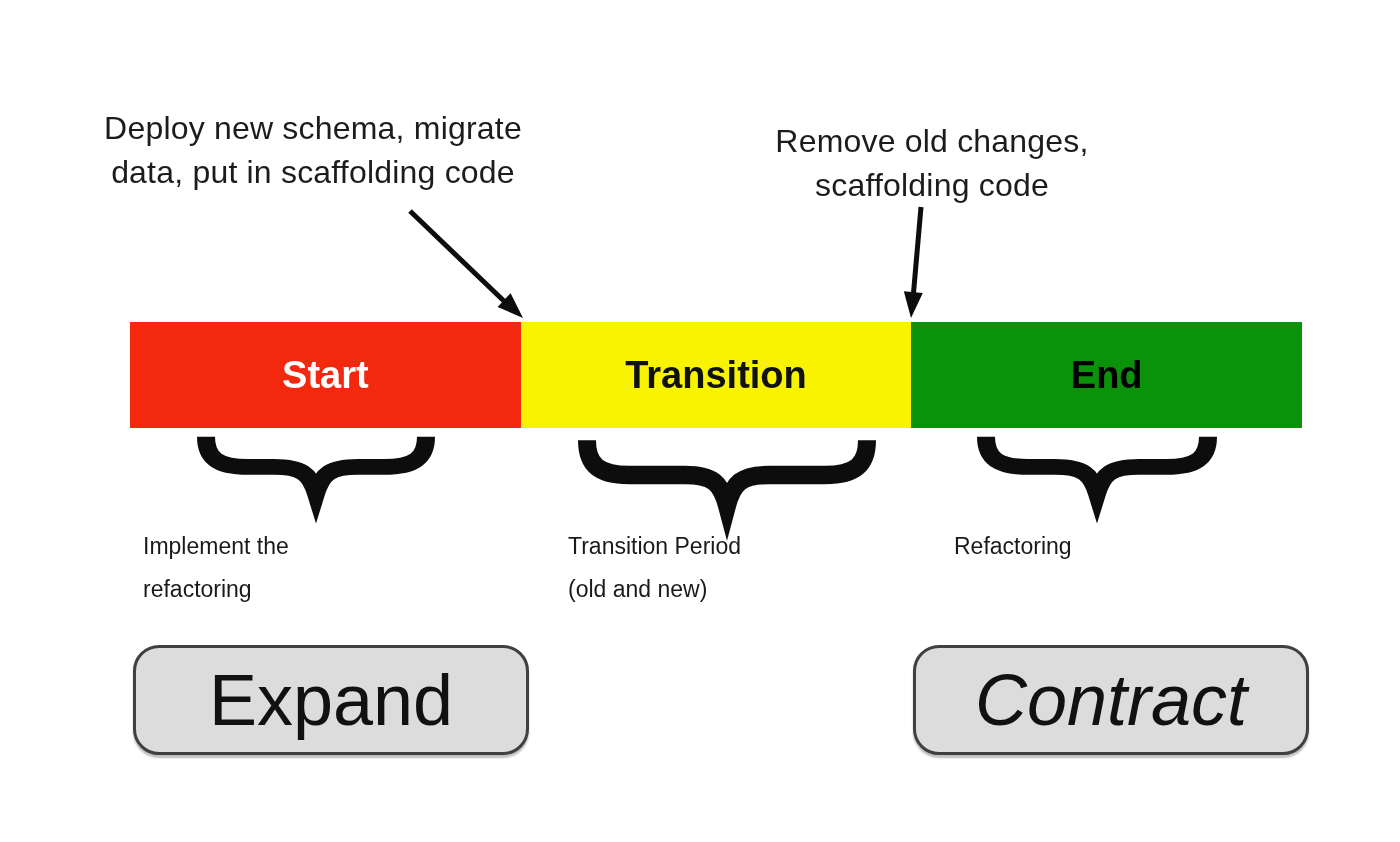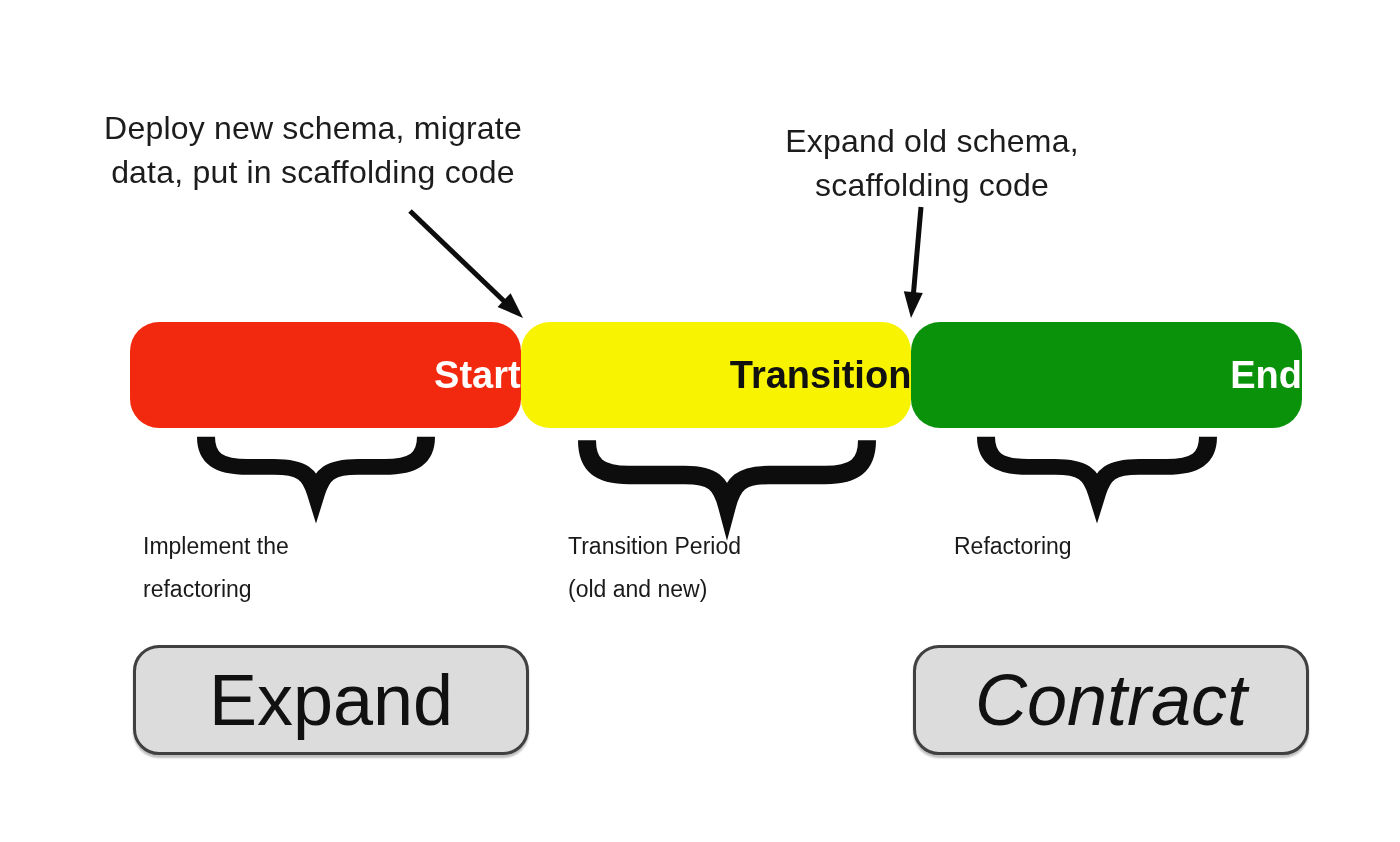--- a/index.html
+++ b/index.html
@@ -10,21 +10,21 @@
   .annotation {
     position:absolute; text-align:center; font-size:32px; line-height:44px;
     color:#1c1c1c; letter-spacing:0.2px;
   }
   .annotation-1 { left:63px; top:106px; width:500px; }
   .annotation-2 { left:732px; top:119px; width:400px; }
   .overlay { position:absolute; left:0; top:0; width:1400px; height:842px; pointer-events:none; }
   .bar {
     position:absolute; left:130px; top:322px; width:1172px; height:106px; display:flex;
   }
-  .seg { flex:1 1 0; display:flex; align-items:center; justify-content:flex-end;border-radius:29px; }
+  .seg { flex:1 1 0; display:flex; align-items:center; justify-content:center; }
   .seg-label { font-weight:700; font-size:38px; }
   .brace { position:absolute; display:block; overflow:visible; }
   .brace-1 { left:196px; top:428px; width:240px; height:76px; }
   .brace-2 { left:577px; top:430px; width:300px; height:88px; }
   .brace-3 { left:976px; top:428px; width:242px; height:76px; }
   .phase-label {
     position:absolute; width:300px; top:525px; text-align:left;
     font-size:23px; line-height:43px; color:#1a1a1a;
   }
   .phase-label-1 { left:143px; }
@@ -43,21 +43,21 @@
 <body>
 
 <div class="canvas">
 
   <div class="annotation annotation-1">
     <div>Deploy new schema, migrate</div>
     <div>data, put in scaffolding code</div>
   </div>
 
   <div class="annotation annotation-2">
-    <div>Expand old schema,</div>
+    <div>Remove old changes,</div>
     <div>scaffolding code</div>
   </div>
 
   <svg class="overlay" viewBox="0 0 1400 842" aria-hidden="true">
     <g>
       <line x1="410" y1="211" x2="506" y2="303" stroke="#0d0d0d" stroke-width="5" style="stroke: rgb(13, 13, 13);"></line>
       <polygon points="523,318 497.6,307 510.6,293.2" fill="#0d0d0d" style="fill: rgb(13, 13, 13);"></polygon>
     </g>
     <g>
       <line x1="921" y1="207" x2="913.5" y2="293" stroke="#0d0d0d" stroke-width="5" style="stroke: rgb(13, 13, 13);"></line>
@@ -66,21 +66,21 @@
   </svg>
 
   <div class="bar">
     <div class="seg" style="background-color: rgb(243, 41, 15);">
       <span class="seg-label" style="color: rgb(255, 255, 255);">Start</span>
     </div>
     <div class="seg" style="background-color: rgb(248, 243, 0);">
       <span class="seg-label" style="color: rgb(17, 17, 17);">Transition</span>
     </div>
     <div class="seg" style="background-color: rgb(10, 147, 10);">
-      <span class="seg-label" style="color: #ffffff;">End</span>
+      <span class="seg-label" style="color: #000000;">End</span>
     </div>
   </div>
 
   <svg class="brace brace-1" viewBox="0 0 240 86" preserveAspectRatio="none">
     <path d="M 10 10 C 10 34 22 44 52 44 L 78 44 C 106 44 114 52 120 74 C 126 52 134 44 162 44 L 188 44 C 218 44 230 34 230 10" fill="none" stroke="#0d0d0d" stroke-width="18" style="stroke: rgb(13, 13, 13);"></path>
   </svg>
   <svg class="brace brace-2" viewBox="0 0 300 86" preserveAspectRatio="none">
     <path d="M 10 10 C 10 34 22 44 52 44 L 108 44 C 136 44 144 52 150 74 C 156 52 164 44 192 44 L 248 44 C 278 44 290 34 290 10" fill="none" stroke="#0d0d0d" stroke-width="18" style="stroke: rgb(13, 13, 13);"></path>
   </svg>
   <svg class="brace brace-3" viewBox="0 0 242 86" preserveAspectRatio="none">

